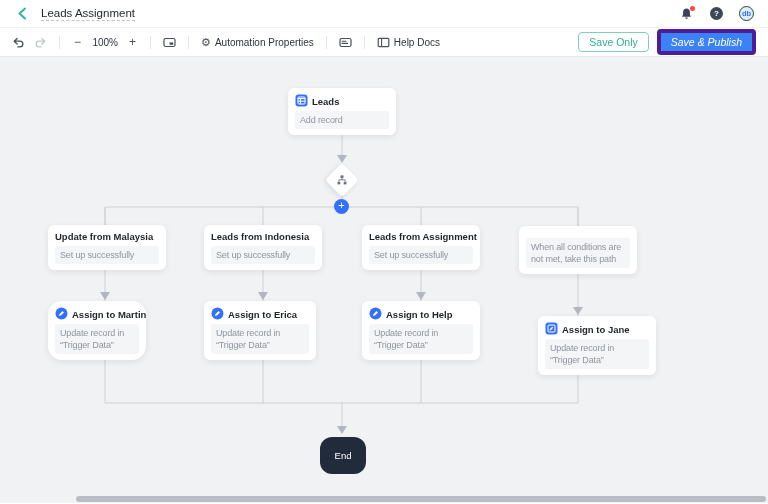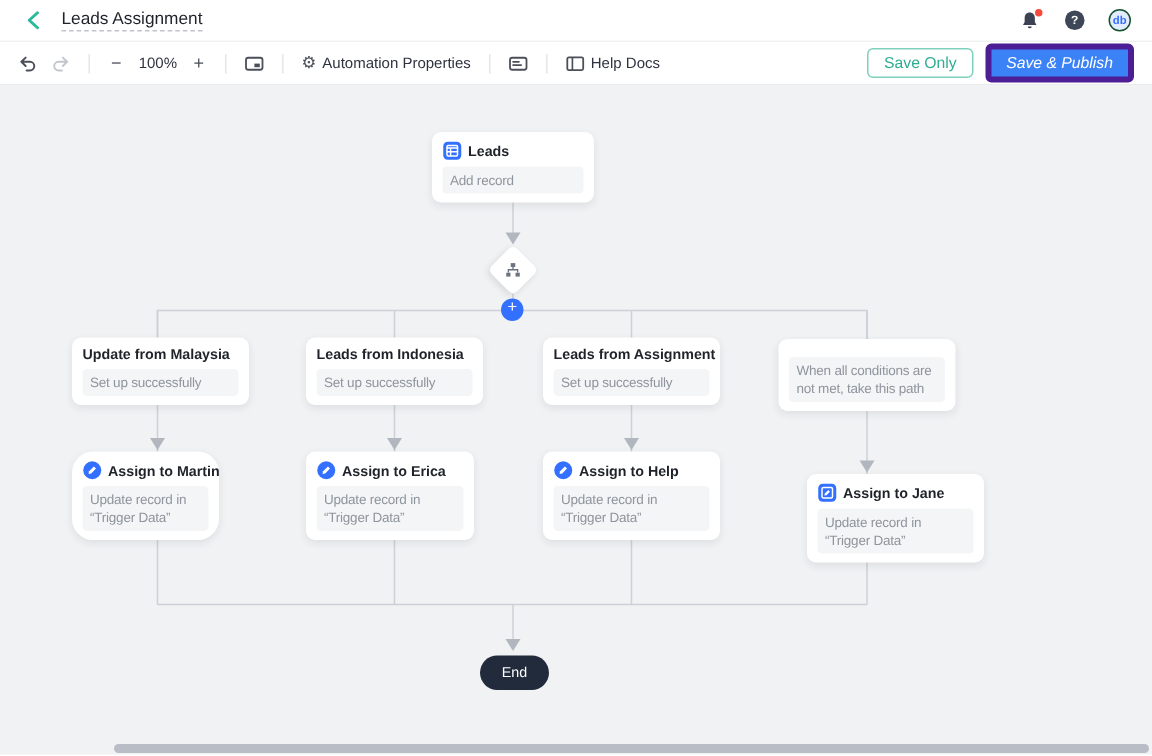--- a/index.html
+++ b/index.html
@@ -45,21 +45,21 @@
   .cond3 { left:362px; top:168px; width:118px; }
   .cond4 { left:519px; top:169px; width:118px; padding-top:12px; }
   .act1 { left:48px;  top:244px; width:98px;border-radius:14px; }
   .act2 { left:204px; top:244px; width:112px; }
   .act3 { left:362px; top:244px; width:118px; }
   .act4 { left:519px; top:259px; width:118px;margin-left:19px; }
 
   .branch-diamond { position:absolute; left:330px; top:111px; width:24px; height:24px; background:#fff; border-radius:4px; transform:rotate(45deg); box-shadow:0 2px 5px rgba(31,35,41,.12); z-index:2; cursor:pointer; }
   .branch-diamond-icon { position:absolute; left:337px; top:118px; width:10px; height:10px; z-index:3; }
   .add-branch-btn { position:absolute; left:334px; top:142px; width:15px; height:15px; border-radius:50%; background:#3370ff; color:#fff; font-size:11px; line-height:13px; text-align:center; z-index:3; cursor:pointer; }
-  .end-node { position:absolute; left:320px; top:380px; width:46px; height:23px; border-radius:12px; background:#212b3b; color:#fff; font-size:9.5px; display:flex; align-items:center; justify-content:center; z-index:2; cursor:pointer; }
+  .end-node { position:absolute; left:320px; top:380px; width:46px; height:37px; border-radius:12px; background:#212b3b; color:#fff; font-size:9.5px; display:flex; align-items:center; justify-content:center; z-index:2; cursor:pointer; }
   .hscrollbar { position:absolute; left:76px; bottom:1px; width:690px; height:6px; border-radius:3px; background:#b9bdc6; z-index:5; cursor:pointer; }
 </style>
 </head>
 <body>
 
 <div class="header">
   <div class="back-btn">
     <svg width="11" height="13" viewBox="0 0 11 13">
       <path d="M8 1.5 L2.5 6.5 L8 11.5" fill="none" stroke="#2bb99b" stroke-width="2" stroke-linecap="round" stroke-linejoin="round"></path>
     </svg>

